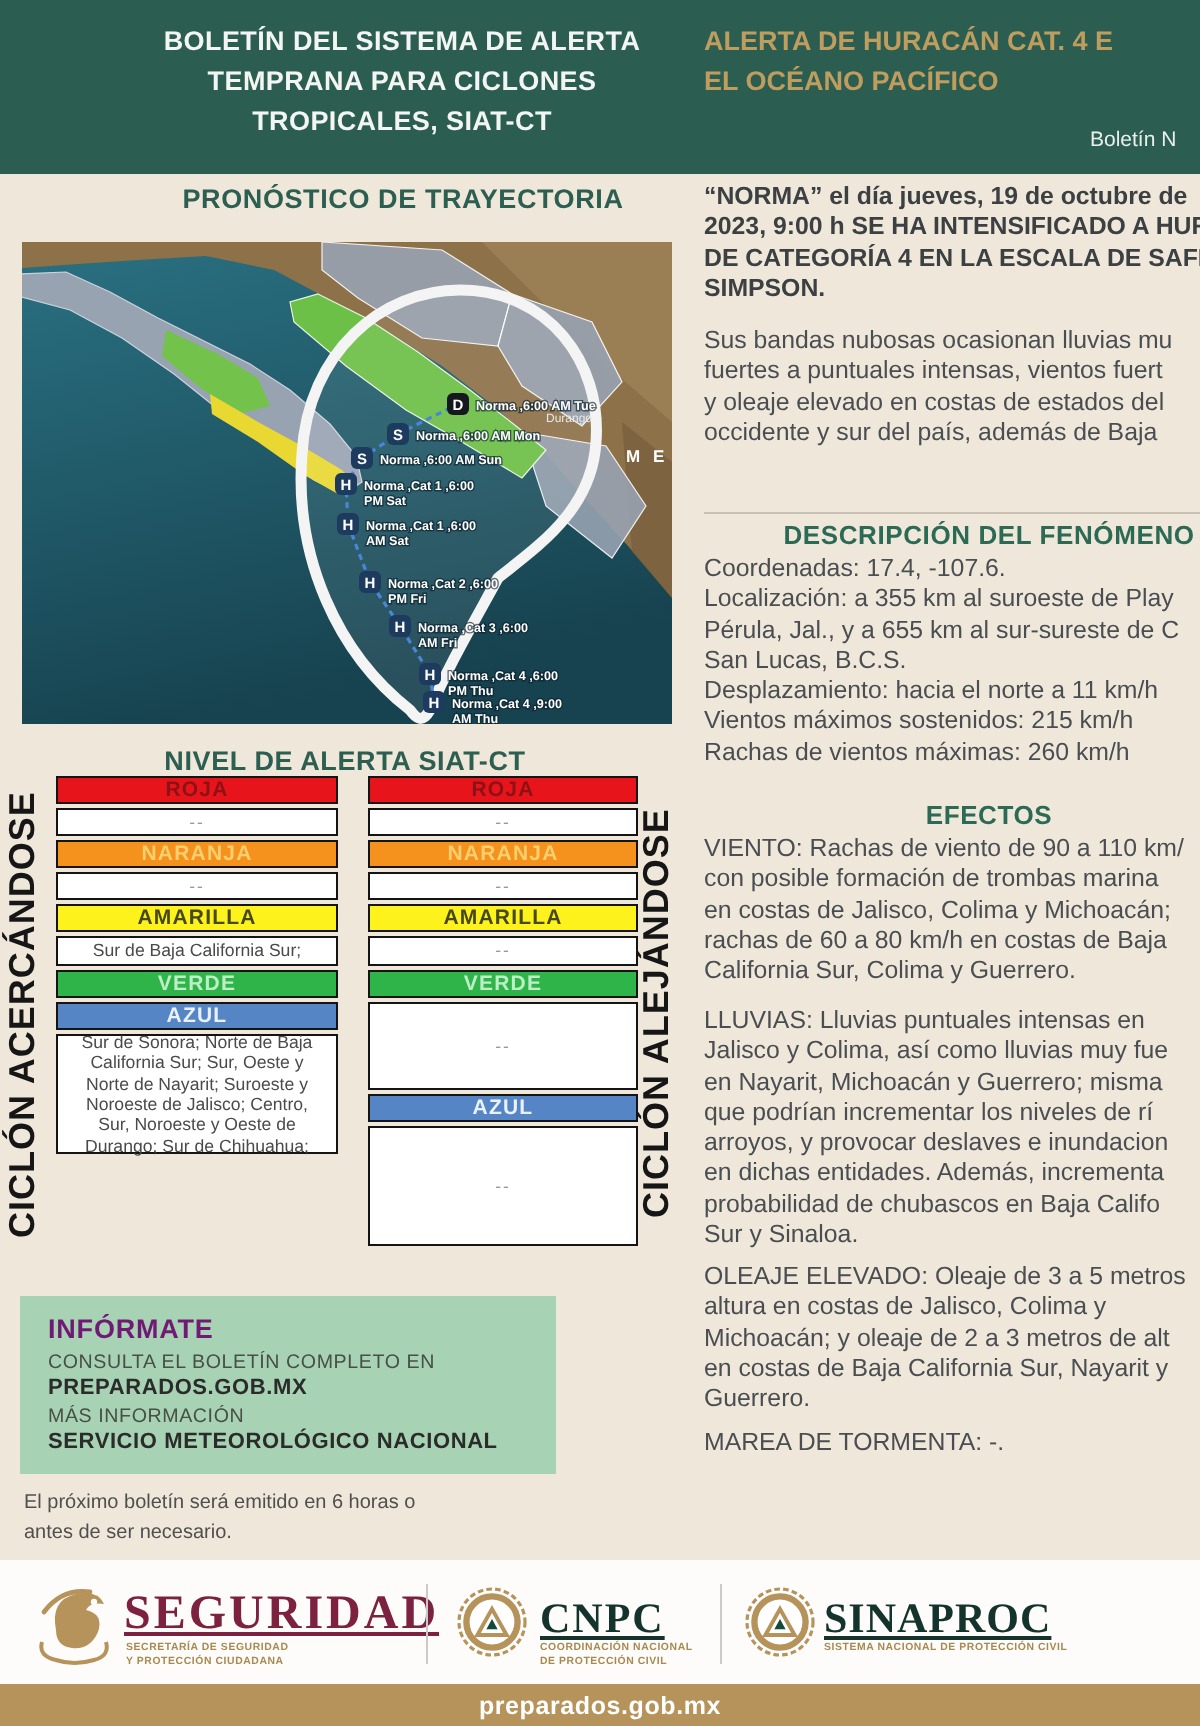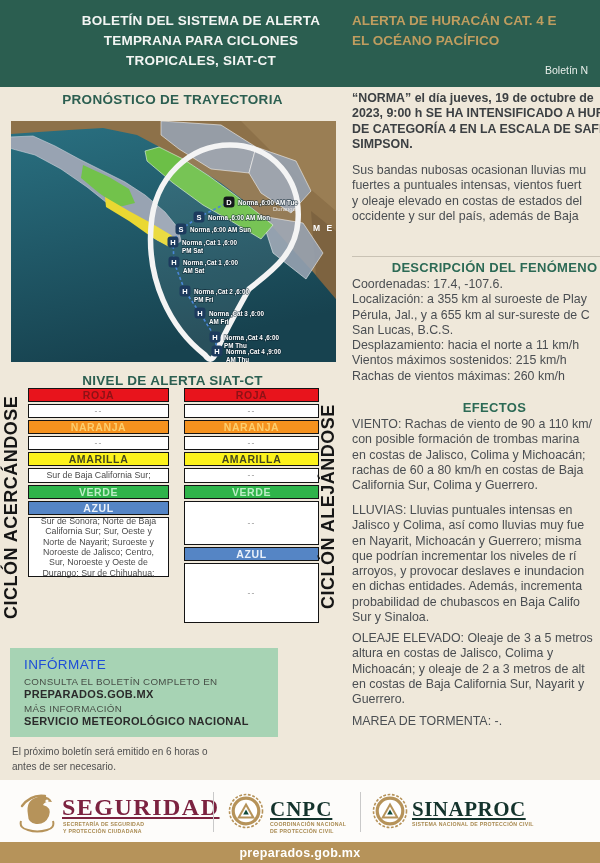--- a/index.html
+++ b/index.html
@@ -28,21 +28,21 @@
   .col.r{left:184px;width:135px;}
   .lvl-hdr{border:1.3px solid #141414;font-weight:800;font-size:10.5px;letter-spacing:.6px;
            display:flex;align-items:center;justify-content:center;margin-bottom:2px;box-sizing:border-box;}
   .lvl-cell{border:1.3px solid #141414;background:#fff;color:#4a4a4a;font-size:8.8px;line-height:10.4px;
             display:flex;flex-direction:column;align-items:center;justify-content:center;text-align:center;
             margin-bottom:2px;box-sizing:border-box;padding:0 3px;}
   .lvl-cell.dash{color:#9a9a9a;letter-spacing:1px;}
   
   .inf{position:absolute;left:10px;top:648px;width:268px;box-sizing:border-box;
        background:#a7d3b4;padding:9px 14px 10px 14px;}
-  .inf-title{color:#1d4ed8;font-weight:400;font-size:13.5px;letter-spacing:.4px;margin-bottom:4px;}
+  .inf-title{color:#701a75;font-weight:700;font-size:13.5px;letter-spacing:.4px;margin-bottom:4px;}
   .inf-cap{color:#474f47;font-size:9.8px;letter-spacing:.3px;margin-top:3px;}
   .inf-bold{color:#2b2b2b;font-weight:800;font-size:11px;letter-spacing:.3px;margin-top:1px;}
   .nextb{position:absolute;left:12px;top:744px;color:#4f4f4f;font-size:10px;line-height:15px;}
   
   .rc{position:absolute;left:352px;top:0;width:285px;}
   .rc .blk{position:absolute;left:0;white-space:nowrap;font-size:12.4px;line-height:15.3px;color:#4a4e52;}
   .rc .blk.bold{font-weight:bold;color:#3c4043;}
   .rc .gtitle{position:absolute;left:0;width:285px;text-align:center;color:#2c6a55;
               font-weight:800;font-size:13px;letter-spacing:.3px;white-space:nowrap;}
   .rc-divider{position:absolute;left:352px;top:256px;width:248px;height:1px;background:#c9c2b4;}
@@ -70,21 +70,21 @@
         <div>TEMPRANA PARA CICLONES</div>
         <div>TROPICALES, SIAT-CT</div>
       </div>
     <div class="hdr-right">
         <div>ALERTA DE HURACÁN CAT. 4 E</div>
         <div>EL OCÉANO PACÍFICO</div>
       </div>
     <div class="hdr-bul">Boletín N</div>
   </div>
 
-  <div class="sec-title" style="top:92px;">PRONÓSTICO DE TRAYECTORIA</div>
+  <div class="sec-title" style="top:92px;margin-left:29px;">PRONÓSTICO DE TRAYECTORIA</div>
 
   <div class="map-box">
     <svg width="325" height="241" viewBox="0 0 325 241">
       <defs>
         <linearGradient id="sea" x1="0" y1="0" x2="0.3" y2="1">
           <stop offset="0" stop-color="#2a7182"></stop>
             <stop offset="1" stop-color="#17424f"></stop>
         </linearGradient>
       </defs>
 

